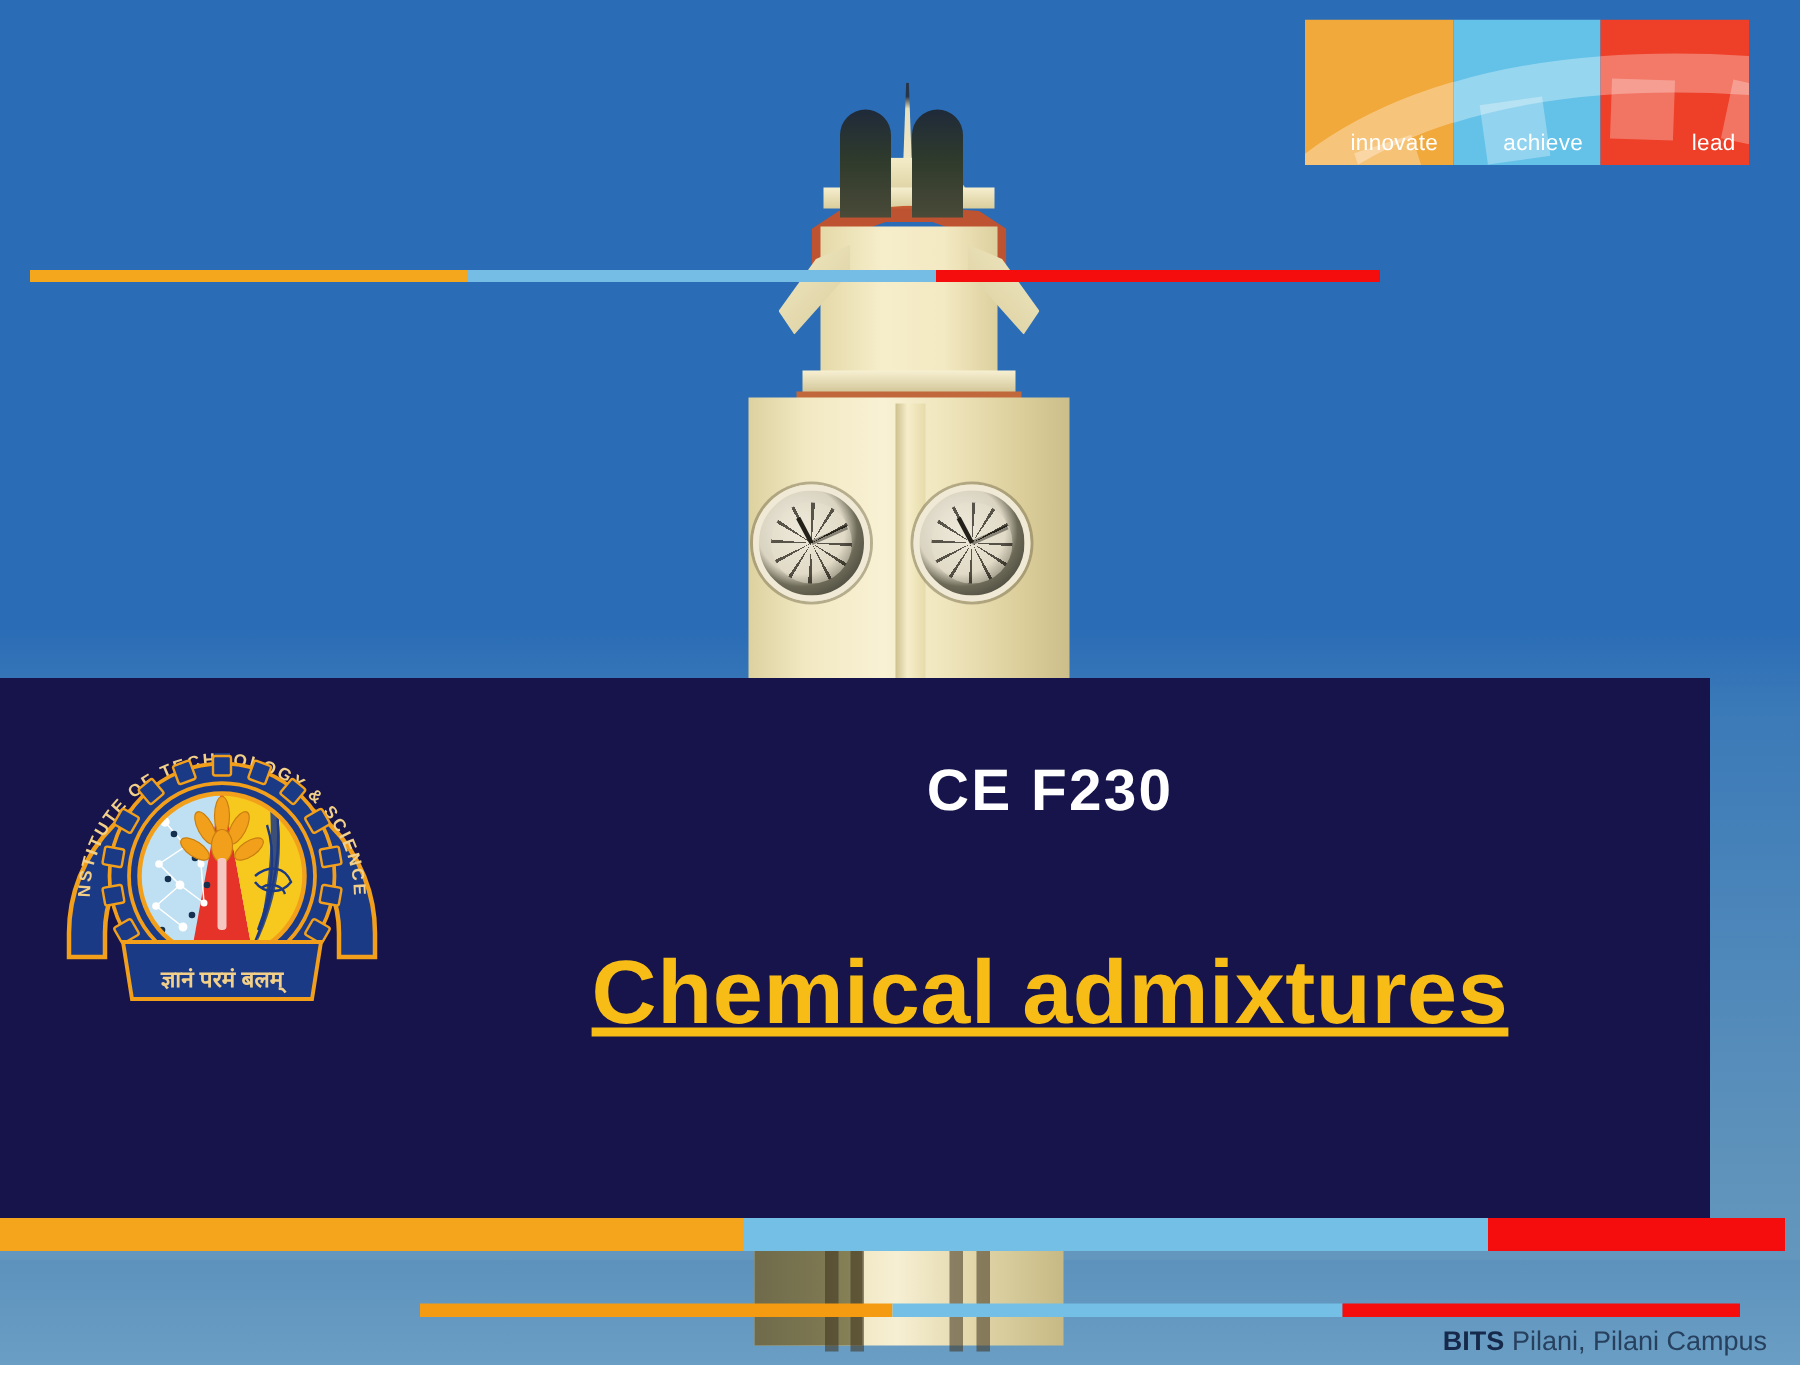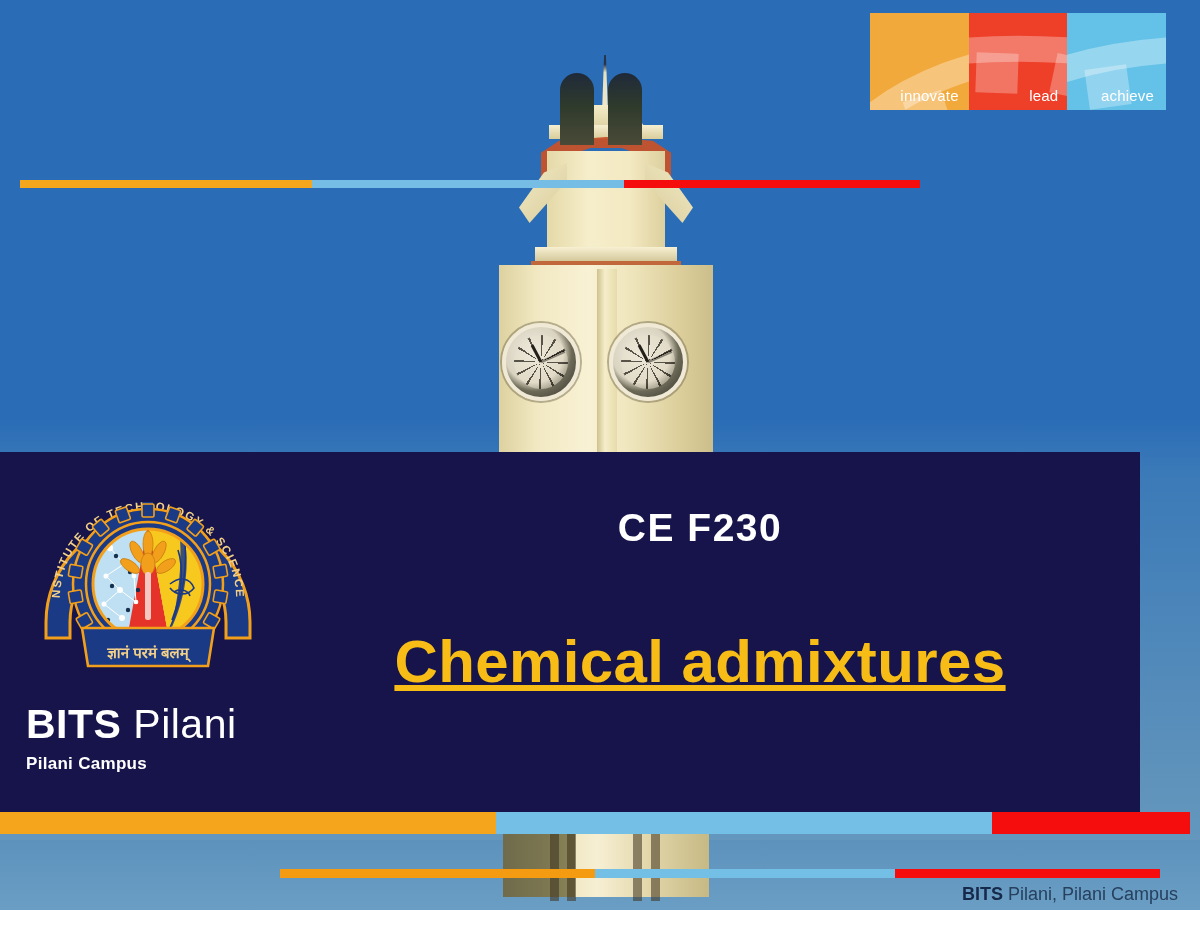--- a/index.html
+++ b/index.html
@@ -254,39 +254,39 @@
       <svg class="ial-gear" viewBox="0 0 420 190">
         <path d="M10 180 C 60 60, 200 10, 400 30" fill="none" stroke="#ffffff" stroke-opacity="0.33" stroke-width="26"></path>
         <rect x="40" y="118" width="40" height="40" fill="#ffffff" fill-opacity="0.3" transform="rotate(-28 60 138)"></rect>
         <rect x="110" y="72" width="40" height="40" fill="#ffffff" fill-opacity="0.3" transform="rotate(-18 130 92)"></rect>
         <rect x="190" y="44" width="42" height="40" fill="#ffffff" fill-opacity="0.3" transform="rotate(-8 211 64)"></rect>
         <rect x="275" y="30" width="42" height="40" fill="#ffffff" fill-opacity="0.3" transform="rotate(2 296 50)"></rect>
         <rect x="352" y="34" width="42" height="40" fill="#ffffff" fill-opacity="0.3" transform="rotate(12 373 54)"></rect>
       </svg>
       <div class="ial-label">innovate</div>
     </div>
-    <div class="ial-col three">
-      <svg class="ial-gear" viewBox="0 0 420 190" style="left:-268px">
-        <path d="M10 180 C 60 60, 200 10, 400 30" fill="none" stroke="#ffffff" stroke-opacity="0.30" stroke-width="26"></path>
-        <rect x="190" y="44" width="42" height="40" fill="#ffffff" fill-opacity="0.28" transform="rotate(-8 211 64)"></rect>
-        <rect x="275" y="30" width="42" height="40" fill="#ffffff" fill-opacity="0.28" transform="rotate(2 296 50)"></rect>
-        <rect x="352" y="34" width="42" height="40" fill="#ffffff" fill-opacity="0.28" transform="rotate(12 373 54)"></rect>
-      </svg>
-      <div class="ial-label">lead</div>
-    </div>
     <div class="ial-col two">
       <svg class="ial-gear" viewBox="0 0 420 190" style="left:-170px">
         <path d="M10 180 C 60 60, 200 10, 400 30" fill="none" stroke="#ffffff" stroke-opacity="0.33" stroke-width="26"></path>
         <rect x="40" y="118" width="40" height="40" fill="#ffffff" fill-opacity="0.3" transform="rotate(-28 60 138)"></rect>
         <rect x="110" y="72" width="40" height="40" fill="#ffffff" fill-opacity="0.3" transform="rotate(-18 130 92)"></rect>
         <rect x="190" y="44" width="42" height="40" fill="#ffffff" fill-opacity="0.3" transform="rotate(-8 211 64)"></rect>
         <rect x="275" y="30" width="42" height="40" fill="#ffffff" fill-opacity="0.3" transform="rotate(2 296 50)"></rect>
         <rect x="352" y="34" width="42" height="40" fill="#ffffff" fill-opacity="0.3" transform="rotate(12 373 54)"></rect>
       </svg>
       <div class="ial-label">achieve</div>
+    </div>
+    <div class="ial-col three">
+      <svg class="ial-gear" viewBox="0 0 420 190" style="left:-268px">
+        <path d="M10 180 C 60 60, 200 10, 400 30" fill="none" stroke="#ffffff" stroke-opacity="0.30" stroke-width="26"></path>
+        <rect x="190" y="44" width="42" height="40" fill="#ffffff" fill-opacity="0.28" transform="rotate(-8 211 64)"></rect>
+        <rect x="275" y="30" width="42" height="40" fill="#ffffff" fill-opacity="0.28" transform="rotate(2 296 50)"></rect>
+        <rect x="352" y="34" width="42" height="40" fill="#ffffff" fill-opacity="0.28" transform="rotate(12 373 54)"></rect>
+      </svg>
+      <div class="ial-label">lead</div>
     </div>
   </div>
 
   <div class="rule rule-top">
     <span class="s1"></span>
     <span class="s2"></span>
     <span class="s3"></span>
   </div>
 
   <div class="panel">
@@ -390,26 +390,20 @@
           </g>
           <path d="M146 64 C152 92, 148 126, 133 157 C140 128, 144 94, 142 66 Z" fill="#1b3a86" opacity=".85"></path>
         </g>
         <circle cx="110" cy="112" r="55" fill="none" stroke="#f2a01c" stroke-width="3"></circle>
 
         <path d="M 44 156 L 176 156 L 170 194 L 50 194 Z" fill="#1b3a86" stroke="#f2a01c" stroke-width="2.6"></path>
         <text x="110" y="186" font-size="15" font-weight="700" fill="#f2d089" text-anchor="middle" font-family="'Liberation Sans',sans-serif">ज्ञानं परमं बलम्</text>
       </svg>
     </div>
 
-    <div class="wordmark">
-      <div class="wm-main">
-        <b>BITS</b><i> Pilani</i>
-      </div>
-      <div class="wm-sub">Pilani Campus</div>
-    </div>
 
     <div class="heads">
       <div class="course-code">CE F230</div>
     </div>
 
     <div class="topic">Chemical admixtures</div>
   </div>
 
   <div class="rule rule-mid">
     <span class="s1"></span>

